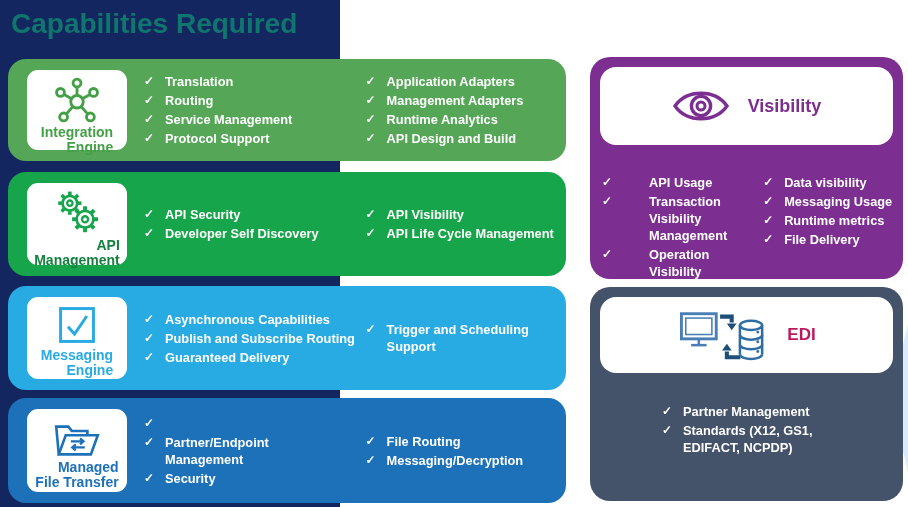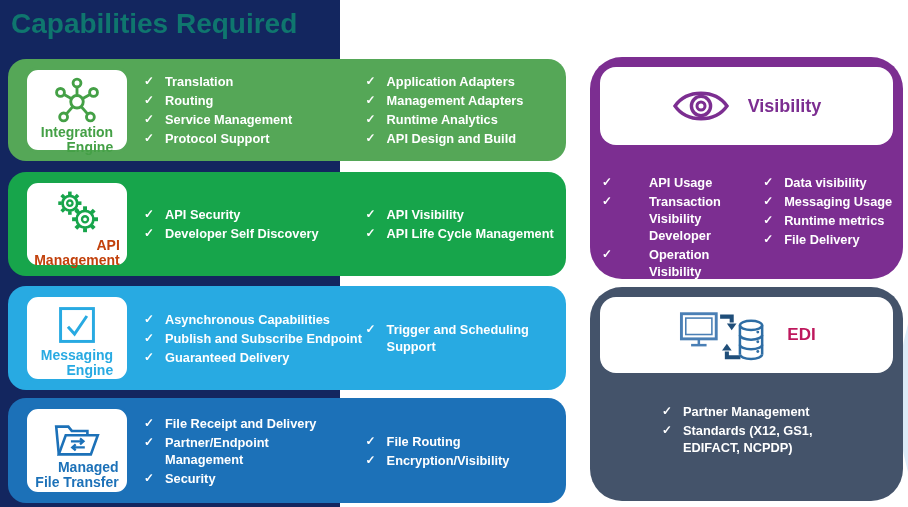--- a/index.html
+++ b/index.html
@@ -25,21 +25,21 @@
   .b2{ top:286px; height:104px; background:#28aae2; }
   .b3{ top:398px; height:105px; background:#1c71b8; }
 
   .card{
     position:absolute; left:16px; top:8px; bottom:8px; width:106px;
     background:#fff; border-radius:14px; border:3px solid;
     display:flex; flex-direction:column; align-items:center;
     justify-content:space-between; padding:5px 2px 4px;
   }
   .b0 .card{ border-color:#55a757; color:#44a046; }
-  .b1 .card{ border-color:#17a54b; color:#c2410c; }
+  .b1 .card{ border-color:#17a54b; color:#15803d; }
   .b2 .card{ border-color:#28aae2; color:#28aae2; }
   .b3 .card{ border-color:#1c71b8; color:#1c71b8; }
   .card .ttl{ font-size:14px; font-weight:bold; text-align:right; line-height:15px; }
   .card svg{ flex:none; }
 
   .lists{
     position:absolute; left:136px; right:6px; top:0; bottom:0;
     display:flex; align-items:center;
   }
   .col{ display:flex; flex-direction:column; }
@@ -47,21 +47,21 @@
   .colB{ width:200px; }
   .b3 .colA{ width:228px; }
   .b3 .colA .txt{ max-width:160px; }
   .b2 .colB .txt{ max-width:160px; }
 
   .item{ display:flex; color:#fff; font-weight:bold; font-size:12.8px; line-height:17px; margin:1px 0; }
   .chk{ width:20px; flex:none; font-size:12px; }
   .txt{ padding-left:1px; }
 
   
-  .rbox{ position:absolute; left:590px; width:313px; border-radius:32px; }
+  .rbox{ position:absolute; left:590px; width:313px; border-radius:20px; }
   .vis{ top:57px;  height:222px; background:#7c2e91; }
   .edi{ top:287px; height:214px; background:#44536a; }
   .rhead{
     position:absolute; left:10px; right:10px; top:10px; background:#fff;
     border-radius:16px; display:flex; align-items:center; justify-content:center; gap:18px;
   }
   .vis .rhead{ height:78px; }
   .edi .rhead{ height:76px; }
   .rtitle{ font-weight:bold; }
   .vis .rtitle{ color:#7c2e91; font-size:18px; }
@@ -231,21 +231,21 @@
       </div>
     </div>
     <div class="lists">
       <div class="col colA">
         <div class="item">
             <span class="chk">✓</span>
             <span class="txt">Asynchronous Capabilities</span>
           </div>
         <div class="item">
             <span class="chk">✓</span>
-            <span class="txt">Publish and Subscribe Endpoint</span>
+            <span class="txt">Publish and Subscribe Routing</span>
           </div>
         <div class="item">
             <span class="chk">✓</span>
             <span class="txt">Guaranteed Delivery</span>
           </div>
       </div>
       <div class="col colB">
         <div class="item">
             <span class="chk">✓</span>
             <span class="txt">Trigger and Scheduling Support</span>
@@ -268,39 +268,38 @@
       </svg>
       <div class="ttl">
         <div>Managed</div>
         <div>File Transfer</div>
       </div>
     </div>
     <div class="lists">
       <div class="col colA">
         <div class="item">
             <span class="chk">✓</span>
-            <span class="txt">File Receipt and Delivery</span>
           </div>
         <div class="item">
             <span class="chk">✓</span>
             <span class="txt">Partner/Endpoint Management</span>
           </div>
         <div class="item">
             <span class="chk">✓</span>
             <span class="txt">Security</span>
           </div>
       </div>
       <div class="col colB">
         <div class="item">
             <span class="chk">✓</span>
             <span class="txt">File Routing</span>
           </div>
         <div class="item">
             <span class="chk">✓</span>
-            <span class="txt">Encryption/Visibility</span>
+            <span class="txt">Messaging/Decryption</span>
           </div>
       </div>
     </div>
   </div>
 
   <div class="rbox vis">
     <div class="rhead">
       <svg width="58" height="42" viewBox="0 0 58 40">
         <g stroke="#7c2e91" fill="none" stroke-width="3.4">
           <path d="M3,20 C15,3 43,3 55,20 C43,37 15,37 3,20 Z"></path>
@@ -311,21 +310,21 @@
       <span class="rtitle">Visibility</span>
     </div>
     <div class="vis-lists">
       <div class="col vcolA">
         <div class="item">
             <span class="chk">✓</span>
             <span class="txt">API Usage</span>
           </div>
         <div class="item">
             <span class="chk">✓</span>
-            <span class="txt">Transaction Visibility Developer</span>
+            <span class="txt">Transaction Visibility Management</span>
           </div>
         <div class="item">
             <span class="chk">✓</span>
             <span class="txt">Operation Visibility</span>
           </div>
         <div class="item">
             <span class="chk">✓</span>
             <span class="txt">End to end tracking</span>
           </div>
       </div>

